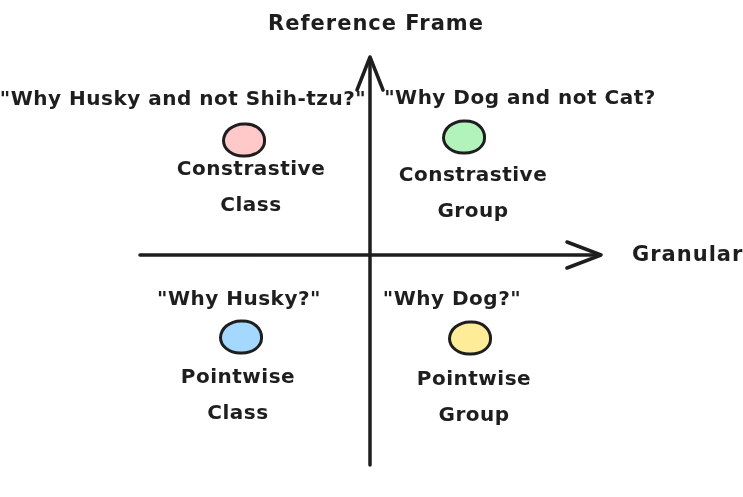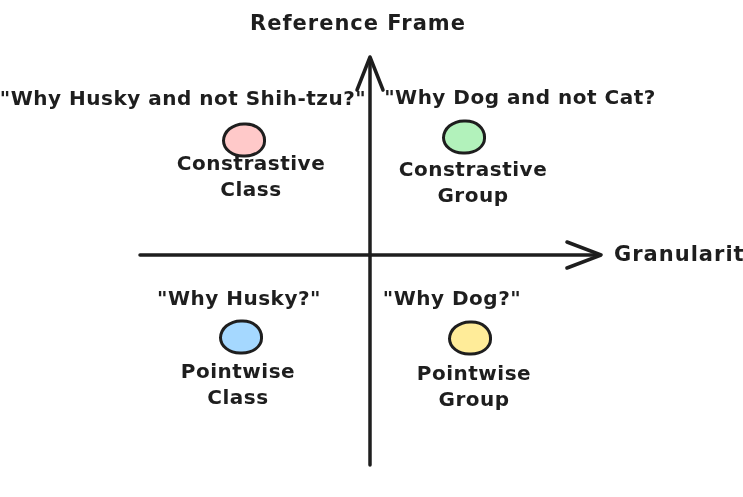--- a/index.html
+++ b/index.html
@@ -14,26 +14,26 @@
   }
   .axes-svg { position: absolute; left: 0; top: 0; width: 743px; height: 497px; }
   .txt {
     position: absolute;
     transform: translateX(-50%);
     white-space: nowrap;
     font-size: 20px;
     font-weight: 600;
     letter-spacing: 0.5px;
   }
-  .axis-title { font-size: 21px; letter-spacing: 1px; }
+  .axis-title { font-size: 21px; letter-spacing: 1px; margin-left: 18px; }
   .x-axis-label { position: absolute; transform: none; }
   .dot-label {
     white-space: pre-line;
     text-align: center;
-    line-height: 26px;
+    line-height: 36px;
   }
   .dot {
     position: absolute;
     width: 38px;
     height: 29px;
     border: 3.5px solid #1e1e1e;
     border-radius: 52% 48% 50% 50% / 55% 52% 48% 50%;
     transform: translate(-50%, -50%);
     box-sizing: content-box;
   }

